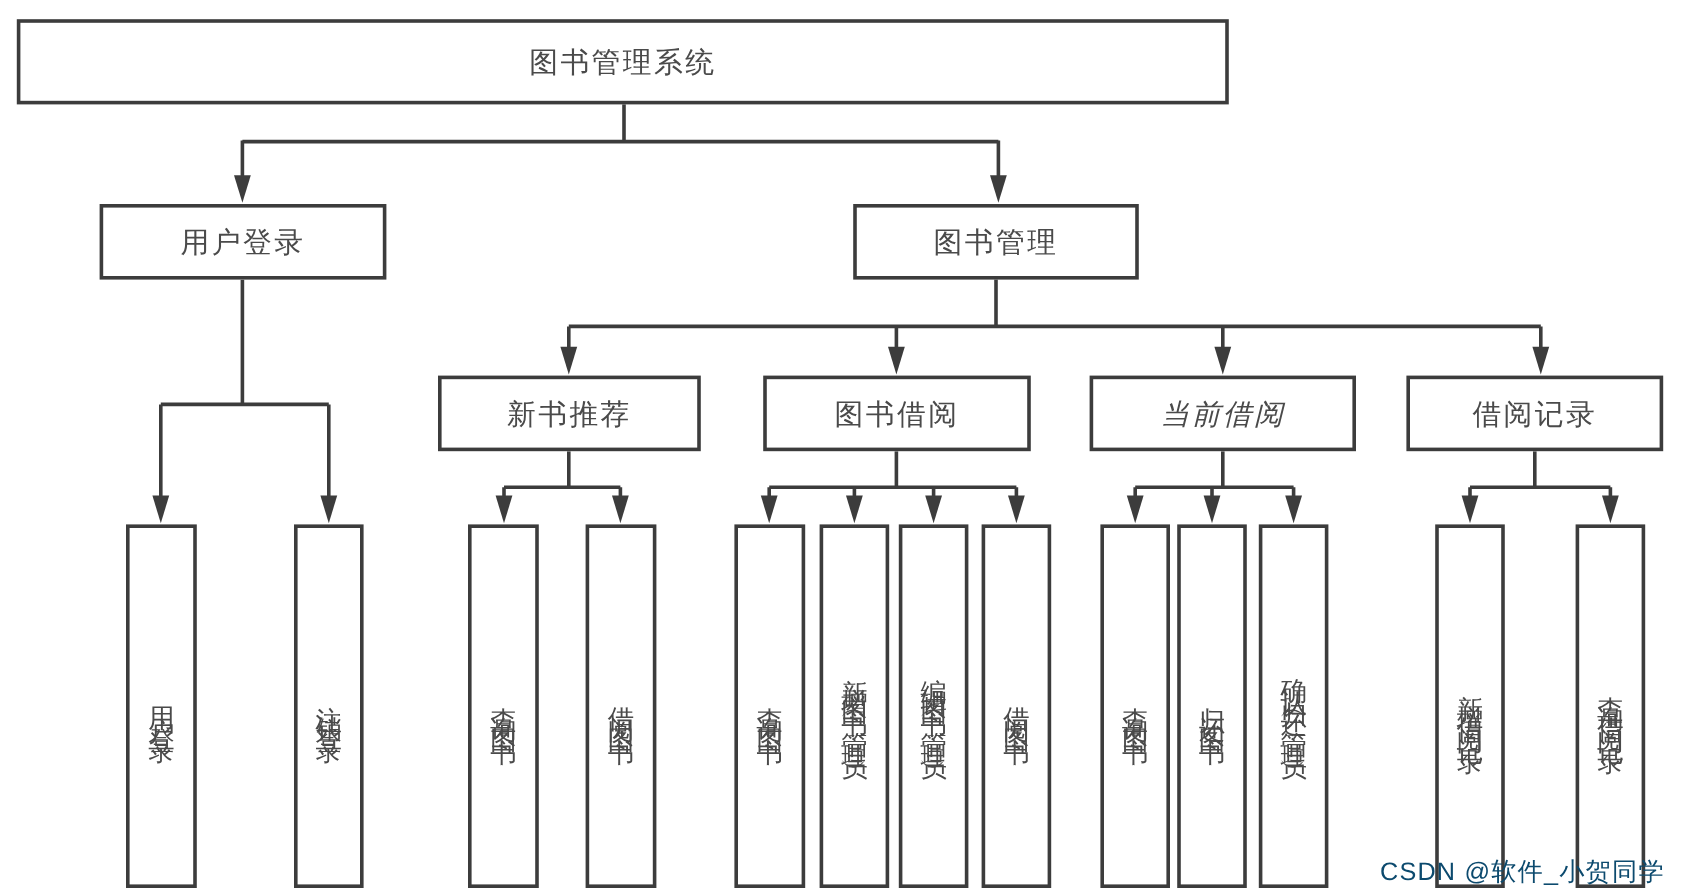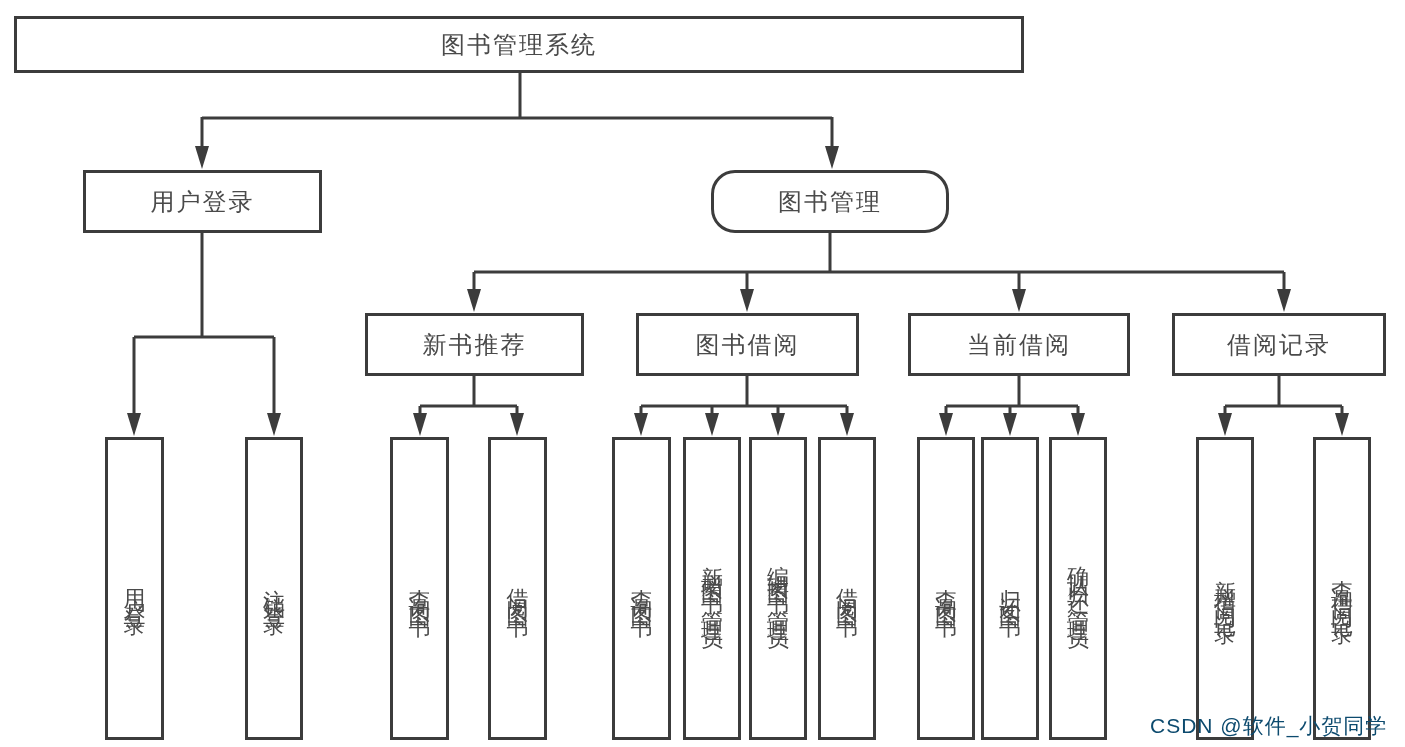--- a/index.html
+++ b/index.html
@@ -77,38 +77,38 @@
       <polygon points="771,413 785,413 778,436"></polygon>
       <polygon points="840,413 854,413 847,436"></polygon>
       <polygon points="939,413 953,413 946,436"></polygon>
       <polygon points="1003,413 1017,413 1010,436"></polygon>
       <polygon points="1071,413 1085,413 1078,436"></polygon>
       <polygon points="1218,413 1232,413 1225,436"></polygon>
       <polygon points="1335,413 1349,413 1342,436"></polygon>
     </g>
   </svg>
 
-  <div class="box hbox" style="left:14px; top:16px; width:1010px; height:57px;">
+  <div class="box hbox" style="left:14px; top:16px; width:1010px; height:71px;">
     <span>图书管理系统</span>
   </div>
 
   <div class="box hbox" style="left:83px; top:170px; width:239px; height:63px;">
     <span>用户登录</span>
   </div>
-  <div class="box hbox" style="left:711px; top:170px; width:238px; height:63px;border-radius:24px;">
+  <div class="box hbox" style="left:711px; top:170px; width:238px; height:63px;">
     <span>图书管理</span>
   </div>
 
   <div class="box hbox" style="left:365px; top:313px; width:219px; height:63px;">
     <span>新书推荐</span>
   </div>
   <div class="box hbox" style="left:636px; top:313px; width:223px; height:63px;justify-content:center;">
     <span>图书借阅</span>
   </div>
-  <div class="box hbox" style="left:908px; top:313px; width:222px; height:63px;">
+  <div class="box hbox" style="left:908px; top:313px; width:222px; height:63px;font-style:italic;">
     <span>当前借阅</span>
   </div>
   <div class="box hbox" style="left:1172px; top:313px; width:214px; height:63px;">
     <span>借阅记录</span>
   </div>
 
   <div class="box vbox" style="left:105px; top:437px; width:59px; height:303px;">
     <span>用户登录</span>
   </div>
   <div class="box vbox" style="left:245px; top:437px; width:58px; height:303px;">

